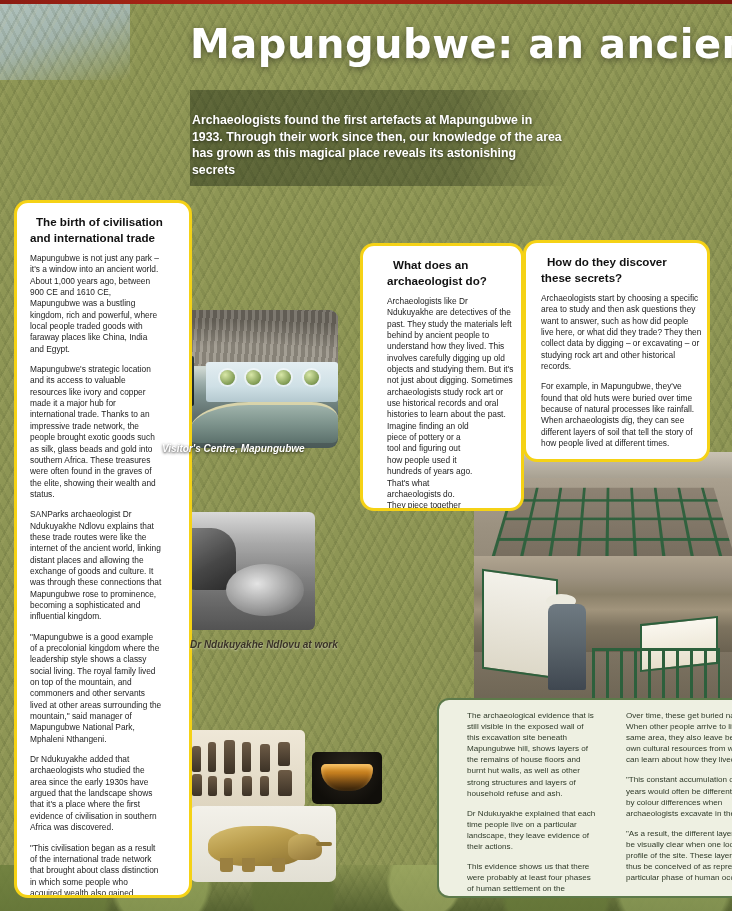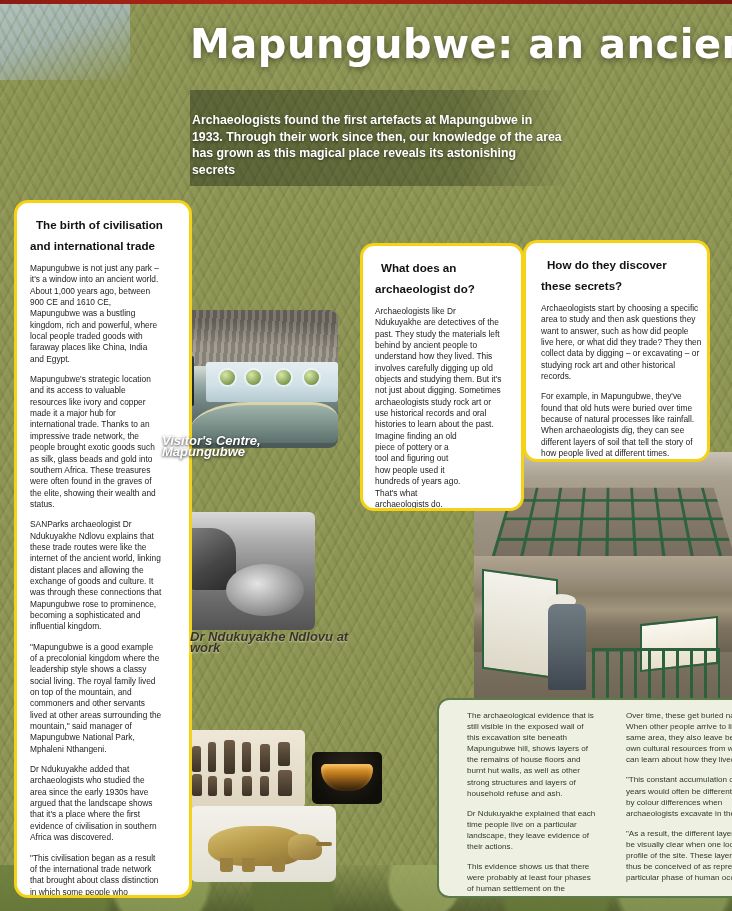--- a/index.html
+++ b/index.html
@@ -75,32 +75,32 @@
     margin:0;color:#fff;font-size:12.3px;line-height:16.6px;font-weight:bold;
     text-shadow:0 1px 3px rgba(0,0,0,.55);
   }
 
   
   .card{
     position:absolute;background:#fff;border:3px solid #f5d215;border-radius:14px;
     box-sizing:border-box;z-index:20;overflow:hidden;
   }
   .card h2{
-    margin:0 0 7px 0;font-size:11.6px;line-height:21px;color:#111;
+    margin:0 0 7px 0;font-size:11.6px;line-height:16px;color:#111;
     font-weight:bold;text-indent:6px;
   }
   .card p{
     margin:0 0 9px 0;font-size:8.35px;line-height:11.35px;color:#1d1d1d;
   }
   .card p:last-child{margin-bottom:0;}
 
   #card-birth{left:14px;top:200px;width:178px;height:698px;padding:11px 13px 10px 13px;}
   #card-birth .body{width:132px;}
 
-  #card-what{left:360px;top:243px;width:164px;height:268px;padding:11px 12px 9px 12px;}
+  #card-what{left:360px;top:243px;width:164px;height:268px;padding:11px 12px 9px 24px;}
   #card-what .body{width:128px;}
   #card-what .narrow{width:86px;}
 
   #card-how{left:523px;top:240px;width:187px;height:222px;padding:11px 13px 9px 15px;}
   #card-how .body{width:161px;}
 
   
   #card-evidence{
     position:absolute;left:437px;top:698px;width:310px;height:200px;
     background:#eef0e2;border:2px solid #5d7a4a;border-radius:12px;
@@ -108,23 +108,24 @@
     display:flex;gap:14px;
   }
   #card-evidence .col{width:145px;flex:0 0 145px;}
   #card-evidence p{
     margin:0 0 9px 16px;font-size:8.1px;line-height:11.1px;color:#2f3a29;
   }
 
   
   .photo{position:absolute;overflow:hidden;z-index:18;}
   .cap{
-    position:absolute;color:#fff;font-size:13px;line-height:10.6px;
+    position:absolute;color:#fff;font-size:10px;line-height:10.6px;
     font-style:italic;font-weight:bold;text-shadow:0 1px 3px rgba(0,0,0,.85);
     z-index:25;
+    margin-top:8px;
   }
   .cap.dark{color:#3a3326;text-shadow:0 1px 2px rgba(255,255,255,.5);}
 
   
   #ph-visitor{left:154px;top:310px;width:184px;height:138px;border-radius:9px;
     background:
       linear-gradient(180deg,#6d7a7e 0%,#59686d 16%,#8d9a9b 17%,#b9c3c0 30%,#cfd8d2 42%,#9fb0ad 52%,#7b8f8c 62%,#60706e 76%,#4a5957 100%);
   }
   #ph-visitor .vault{
     position:absolute;left:0;top:0;width:184px;height:56px;

